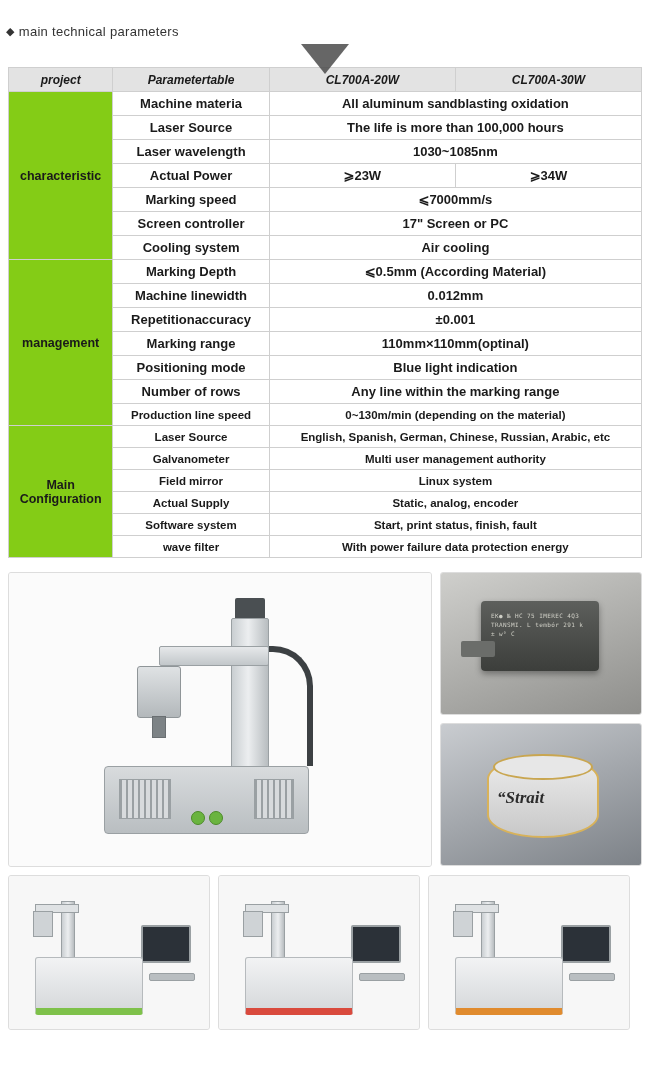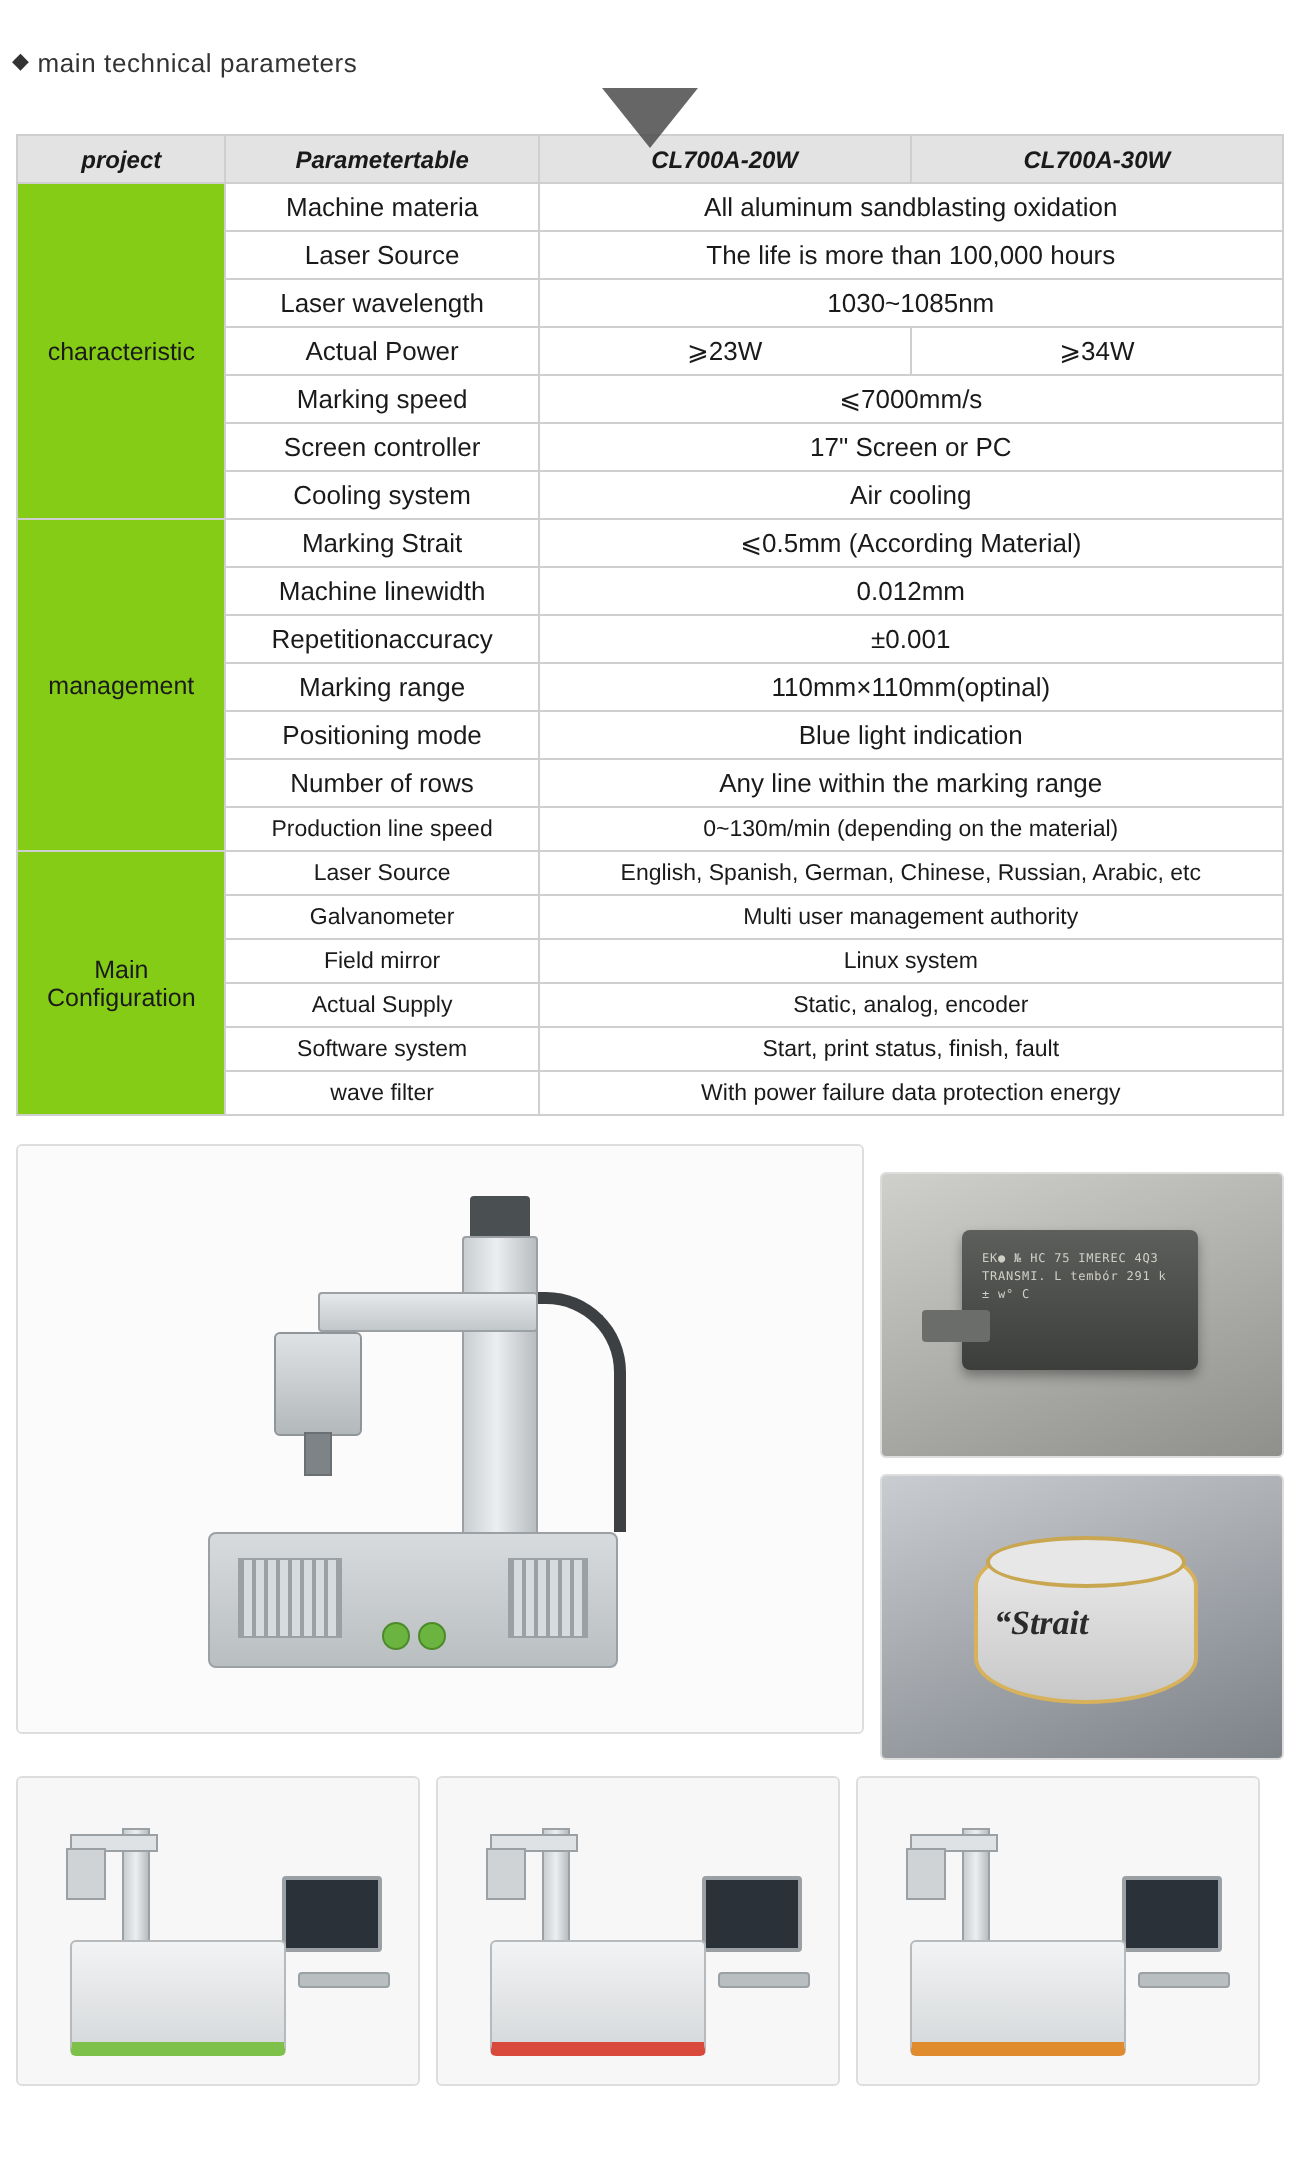--- a/index.html
+++ b/index.html
@@ -72,21 +72,21 @@
     table-layout: fixed;
     font-size: 12.5px;
     color: #1a1a1a;
   }
   table.spec td, table.spec th {
     border: 1px solid #cfcfcf;
     padding: 4px 6px;
     text-align: center;
     vertical-align: middle;
     height: 22px;
-    font-weight: normal;
+    font-weight: bold;
   }
   table.spec thead th {
     background: #e3e3e3;
     font-size: 12px;
     font-weight: bold;
     height: 24px;
     font-style: italic;
   }
   td.group {
     font-size: 12.5px;
@@ -112,21 +112,21 @@
     gap: 8px;
   }
   .photo {
     background: #f2f2f2;
     border: 1px solid #dddddd;
     border-radius: 3px;
     position: relative;
     overflow: hidden;
   }
   .left-photo { width: 424px; height: 295px; }
-  .right-col { display: flex; flex-direction: column; gap: 8px; margin-top: 14px; }
+  .right-col { display: flex; flex-direction: column; gap: 8px; }
   .right-photo { width: 202px; height: 143px; }
 
   .bottom-photos {
     margin: 8px 8px 12px 8px;
     display: flex;
     gap: 8px;
   }
   .bp { width: 202px; height: 155px; }
 
   
@@ -326,21 +326,21 @@
           <td class="label">Screen controller</td>
           <td class="val" colspan="2">17" Screen or PC</td>
         </tr>
         <tr>
           <td class="label">Cooling system</td>
           <td class="val" colspan="2">Air cooling</td>
         </tr>
 
         <tr>
           <td class="group" rowspan="7">management</td>
-          <td class="label">Marking Strait</td>
+          <td class="label">Marking Depth</td>
           <td class="val" colspan="2">⩽0.5mm (According Material)</td>
         </tr>
         <tr>
           <td class="label">Machine linewidth</td>
           <td class="val" colspan="2">0.012mm</td>
         </tr>
         <tr>
           <td class="label">Repetitionaccuracy</td>
           <td class="val" colspan="2">±0.001</td>
         </tr>

